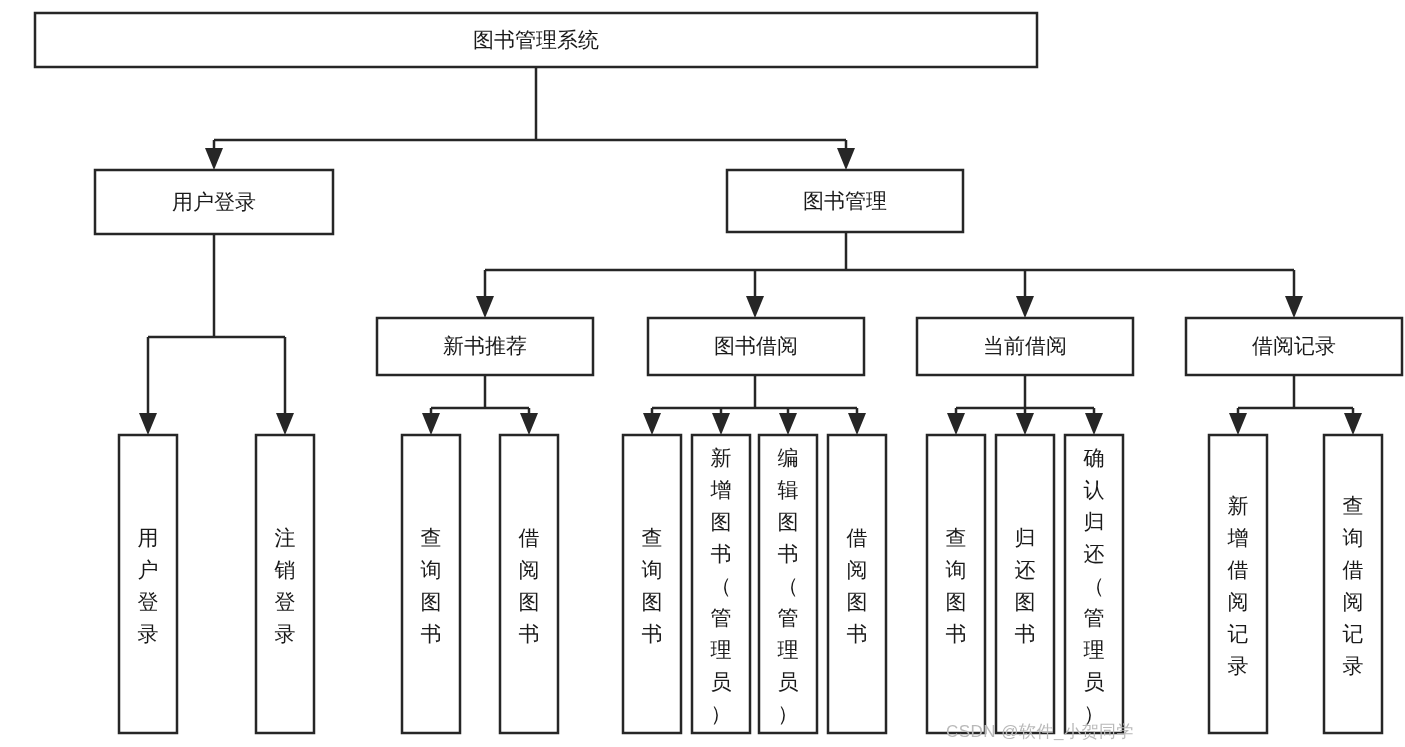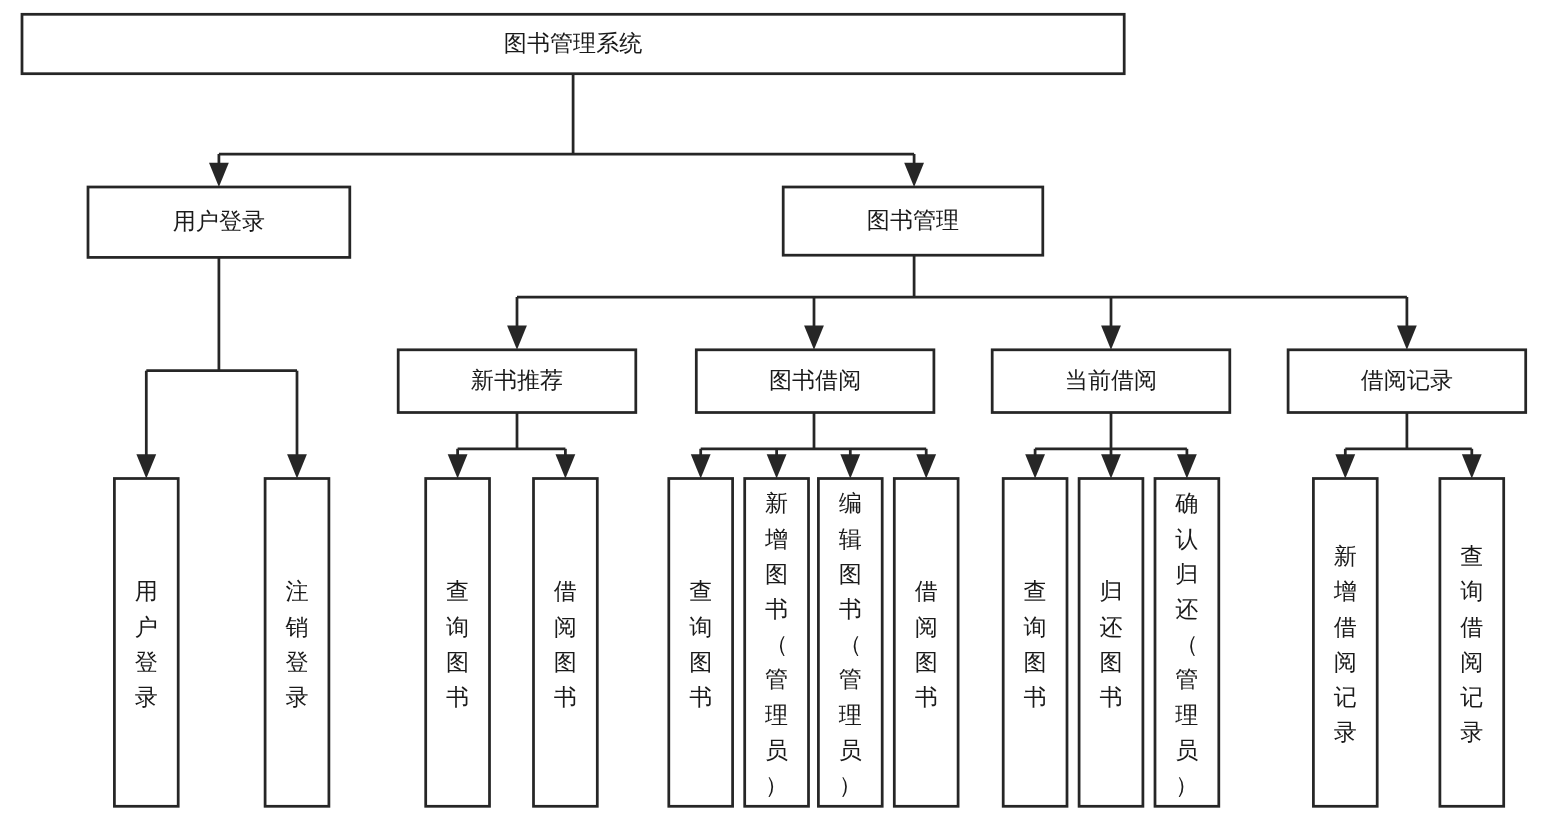--- a/index.html
+++ b/index.html
@@ -9,21 +9,21 @@
   }
   body {
     width: 1405px;
     height: 747px;
     overflow: hidden;
     font-family: "Liberation Sans", "DejaVu Sans", sans-serif;
     position: relative;
   }
   #diagram-root {
     position: absolute;
-    left: 0;
+    left: 15px;
     top: 0;
     width: 1129px;
     height: 747px;
   }
   svg.flow {
     display: block;
     width: 1405px;
     height: 747px;
   }
   .node-rect {
@@ -232,13 +232,14 @@
       <text class="node-label-v vtext" x="1223" y="0"><tspan x="1223" y="512.96">新</tspan><tspan x="1223" y="544.96">增</tspan><tspan x="1223" y="576.96">借</tspan><tspan x="1223" y="608.96">阅</tspan><tspan x="1223" y="640.96">记</tspan><tspan x="1223" y="672.96">录</tspan></text>
     </g>
 
     <g>
       <rect class="node-rect" x="1309" y="435" width="58" height="298"></rect>
       <text class="node-label-v vtext" x="1338" y="0"><tspan x="1338" y="512.96">查</tspan><tspan x="1338" y="544.96">询</tspan><tspan x="1338" y="576.96">借</tspan><tspan x="1338" y="608.96">阅</tspan><tspan x="1338" y="640.96">记</tspan><tspan x="1338" y="672.96">录</tspan></text>
     </g>
 
   </svg>
 
+  <div class="watermark">CSDN @软件_小贺同学</div>
 </div>
 
 </body></html>

